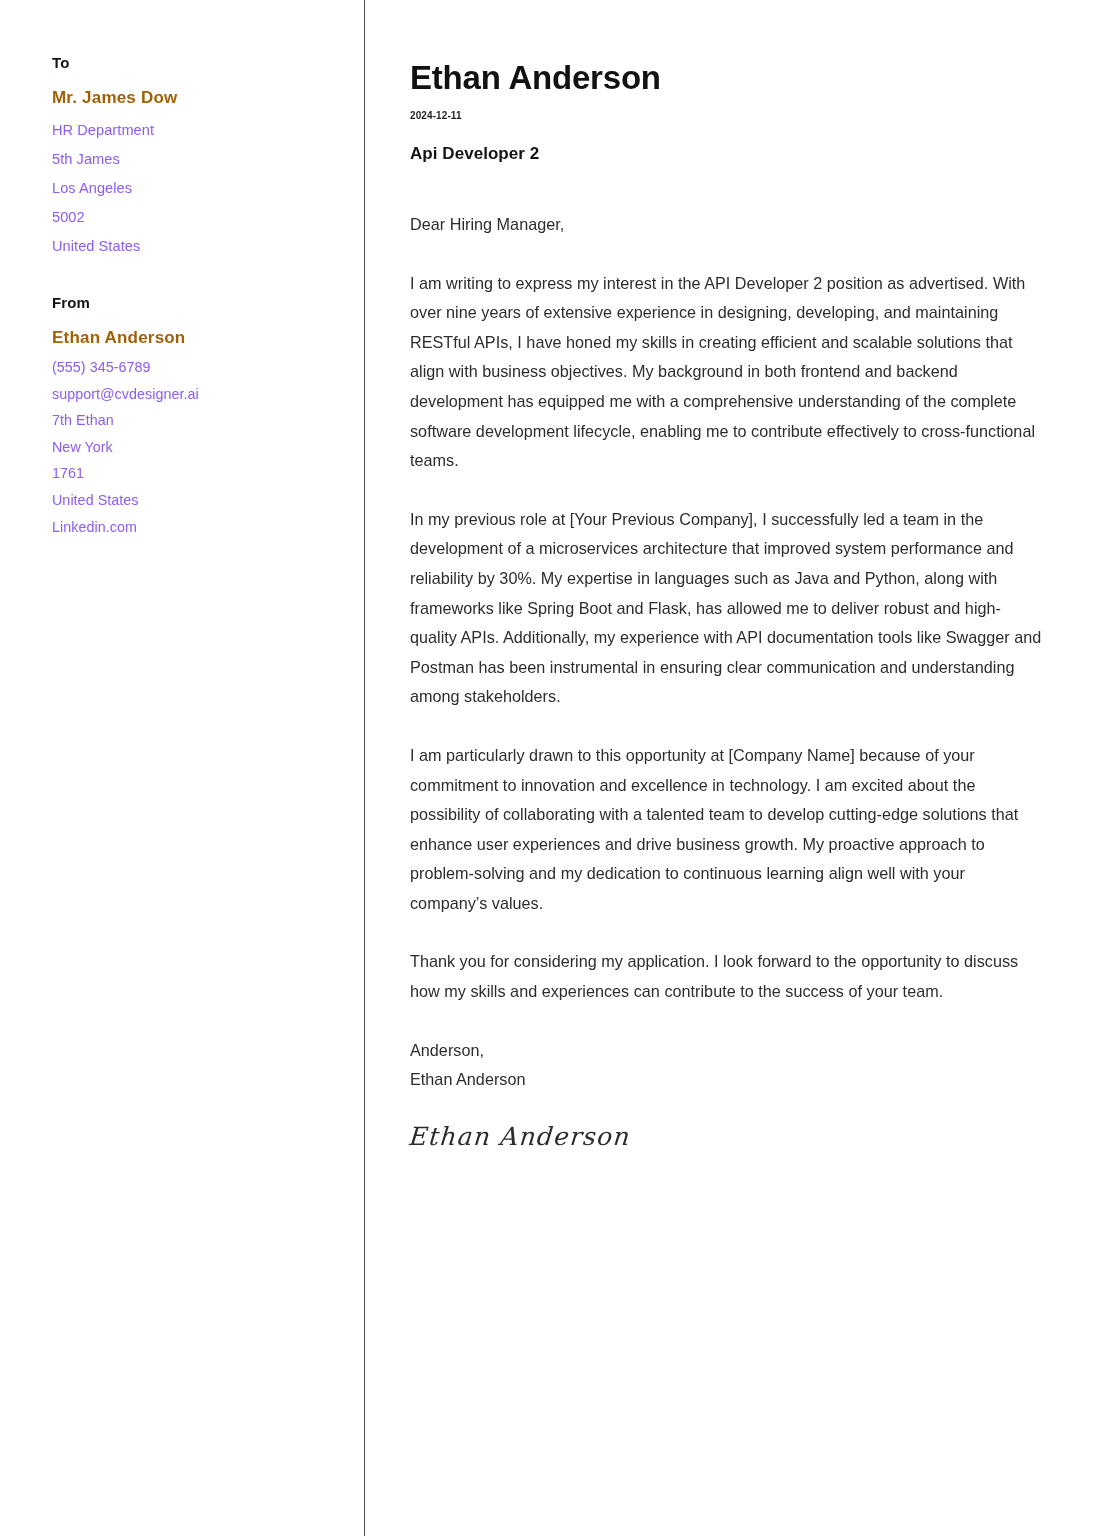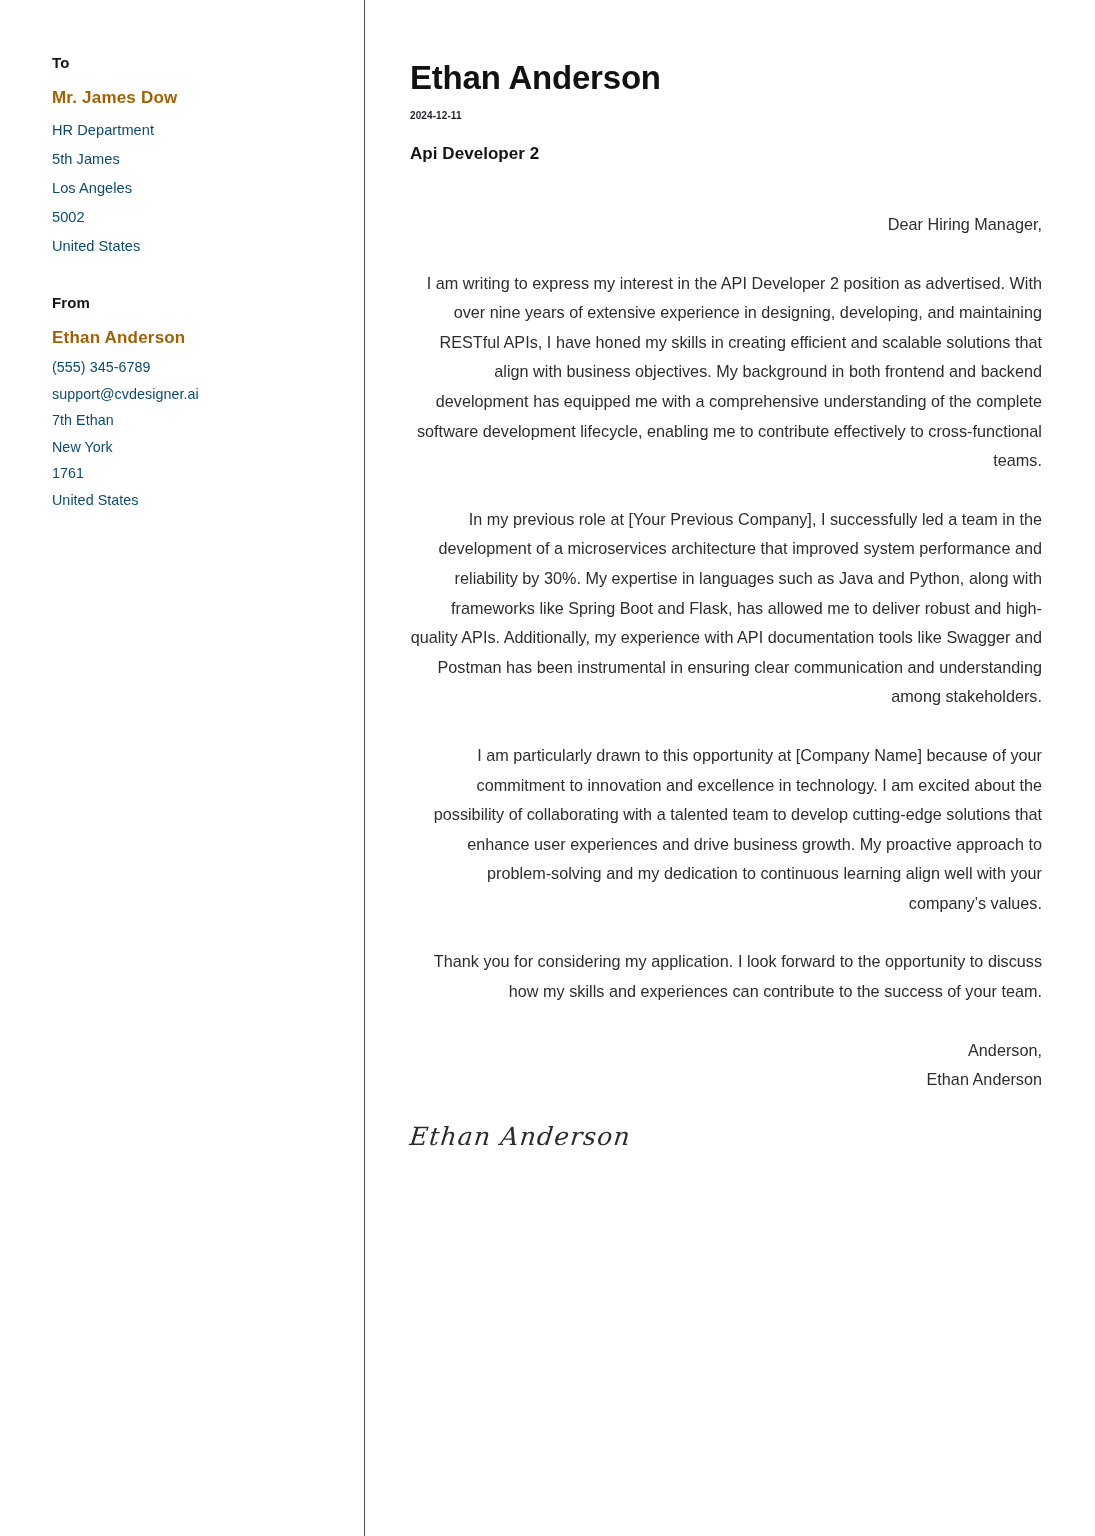--- a/index.html
+++ b/index.html
@@ -50,21 +50,21 @@
   .sect-name {
     font-size:17px;
     font-weight:700;
     letter-spacing:.2px;
     color:#a16207;
     margin-bottom:8px;
   }
   .sect-line {
     font-size:14.6px;
     font-weight:400;
-    color:#0c4a6e;
+    color:#8b5cf6;
     line-height:29px;
     letter-spacing:.05px;
   }
   .sect-line.small {
     font-size:14.3px;
     line-height:26.6px;
   }
   .block-to { margin-bottom:33px; }
   .block-from .sect-name { margin-bottom:6px; }
 
@@ -96,21 +96,21 @@
   }
 
   .letter { margin-top:46px; width:632px; }
   .para {
     font-size:16.2px;
     font-weight:400;
     line-height:29.6px;
     color:#2b2d2f;
     letter-spacing:.02px;
     margin-bottom:29px;
-    text-align:right;
+    text-align:left;
   }
   .para:last-child { margin-bottom:0; }
   .closing { margin-top:29px; }
   .closing .para { margin-bottom:0; }
 
   .signature {
     margin-top:27px;
     font-family:"DejaVu Serif", serif;
     font-style:italic;
     font-size:25px;
@@ -141,20 +141,21 @@
 
     <section class="block-from">
       <div class="sect-label">From</div>
       <div class="sect-name">Ethan Anderson</div>
       <div class="sect-line small">(555) 345-6789</div>
       <div class="sect-line small">support@cvdesigner.ai</div>
       <div class="sect-line small">7th Ethan</div>
       <div class="sect-line small">New York</div>
       <div class="sect-line small">1761</div>
       <div class="sect-line small">United States</div>
+      <div class="sect-line small">Linkedin.com</div>
     </section>
 
     <div class="divider"></div>
   </aside>
 
   <main class="content">
 
     <h1 class="doc-title">Ethan Anderson</h1>
     <div class="doc-date">2024-12-11</div>
     <div class="doc-role">Api Developer 2</div>

